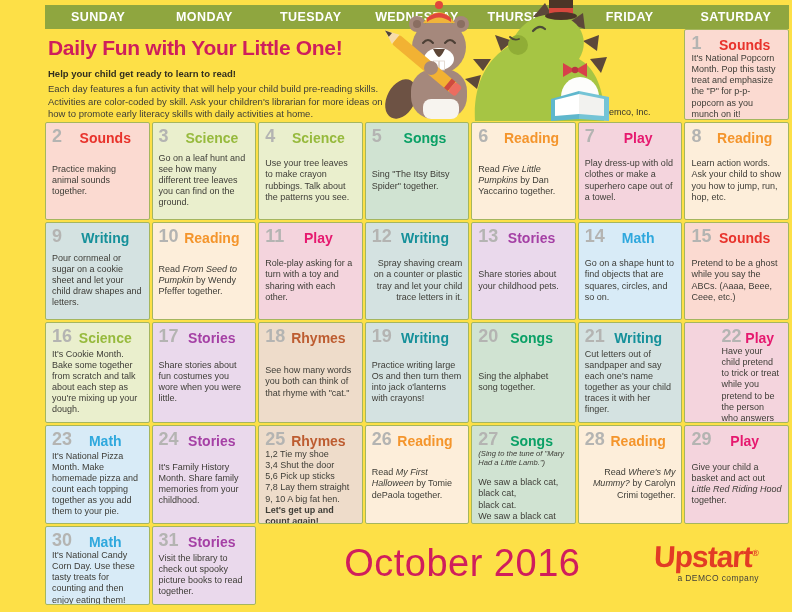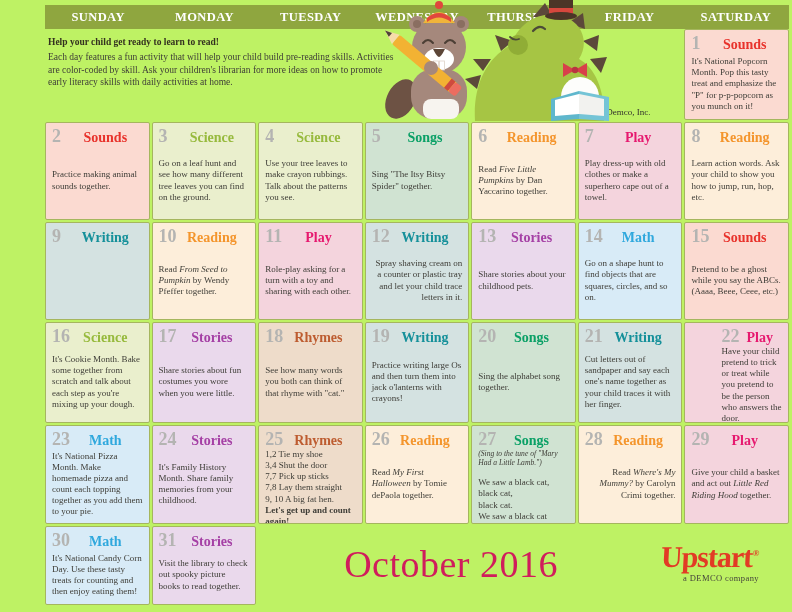--- a/index.html
+++ b/index.html
@@ -1,16 +1,16 @@
 <!DOCTYPE html>
 <html><head>
 <meta charset="utf-8">
 <style>
   html,body{margin:0;padding:0;}
-  .page{position:relative;width:792px;height:612px;background:#bef264;font-family:Liberation Serif, serif;overflow:hidden;}
+  .page{position:relative;width:792px;height:612px;background:#fde047;font-family:Liberation Sans, sans-serif;overflow:hidden;}
   .daybar{position:absolute;left:45px;top:5px;width:744px;height:24px;background:#8fa63f;display:grid;grid-template-columns:repeat(7,1fr);align-items:center;}
   .day{text-align:center;color:#ffffff;font-weight:bold;font-size:12.5px;letter-spacing:0.4px;}
   .grid{position:absolute;left:45px;top:29px;width:744px;display:grid;grid-template-columns:repeat(7,1fr);grid-template-rows:91px 98px 98px 101px 99px 79px;gap:2px;}
   .cell{border:1.5px solid #a5b65e;border-radius:2px;padding:4px 6px;display:flex;flex-direction:column;overflow:hidden;box-sizing:border-box;}
   .chead{position:relative;height:19px;flex:none;}
   .date{position:absolute;left:0;top:0;font-size:18px;font-weight:bold;color:#b4b4b2;line-height:1;}
   .cat{position:absolute;left:50%;top:3px;transform:translateX(-50%);font-size:14px;font-weight:bold;white-space:nowrap;margin-left:8px;}
   .cbody{flex:1;display:flex;flex-direction:column;justify-content:center;}
   .ctext{font-size:9px;line-height:1.24;color:#3e3d37;}
   .it{font-style:italic}
@@ -41,20 +41,21 @@
       <span class="day">TUESDAY</span>
       <span class="day">WEDNESDAY</span>
       <span class="day">THURSDAY</span>
       <span class="day">FRIDAY</span>
       <span class="day">SATURDAY</span>
     </div>
 
   <div class="grid" id="grid">
 
     <div class="intro">
+      <h1>Daily Fun with Your Little One!</h1>
       <p class="tag">Help your child get ready to learn to read!</p>
       <p class="desc">Each day features a fun activity that will help your child build pre-reading skills. Activities are color-coded by skill. Ask your children's librarian for more ideas on how to promote early literacy skills with daily activities at home.</p>
       <div class="copyright">©Demco, Inc.</div>
 
       <svg class="illus" width="275" height="114" viewBox="0 0 275 114" aria-hidden="true">
 
         <g>
           <g fill="#5c483a">
             <polygon points="150,10 162,-4 170,10"></polygon>
             <polygon points="185,16 200,6 202,22"></polygon>
@@ -197,20 +198,23 @@
         </div>
         <div class="cbody">
           <div class="ctext"><span>Learn action words. Ask your child to show you how to jump, run, hop, etc.</span></div>
         </div>
       </div>
       <div class="cell" style="background: rgb(212, 226, 225); grid-area: 3 / 1;">
         <div class="chead">
           <span class="date">9</span>
           <span class="cat" style="color: rgb(21, 144, 154);">Writing</span>
         </div>
+        <div class="cbody">
+          <div class="ctext"><span>Pour cornmeal or sugar on a cookie sheet and let your child draw shapes and letters.</span></div>
+        </div>
       </div>
       <div class="cell" style="background: rgb(253, 238, 218); grid-area: 3 / 2;">
         <div class="chead">
           <span class="date">10</span>
           <span class="cat" style="color: rgb(244, 149, 44);">Reading</span>
         </div>
         <div class="cbody">
           <div class="ctext"><span>Read </span><span class="it">From Seed to Pumpkin</span><span> by Wendy Pfeffer together.</span></div>
         </div>
       </div>
@@ -342,21 +346,21 @@
       </div>
       <div class="cell" style="background: rgb(238, 220, 202); grid-area: 5 / 3;">
         <div class="chead">
           <span class="date">25</span>
           <span class="cat" style="color: rgb(189, 92, 48);">Rhymes</span>
         </div>
         <div class="cbody">
           <div class="ctext">
             <div>1,2  Tie my shoe</div>
             <div>3,4  Shut the door</div>
-            <div>7,7  Pick up sticks</div>
+            <div>5,6  Pick up sticks</div>
             <div>7,8  Lay them straight</div>
             <div>9, 10  A big fat hen.</div>
             <div class="bd">Let's get up and count again!</div>
           </div>
         </div>
       </div>
       <div class="cell" style="background: rgb(253, 238, 218); grid-area: 5 / 4;">
         <div class="chead">
           <span class="date">26</span>
           <span class="cat" style="color: rgb(244, 149, 44);">Reading</span>

